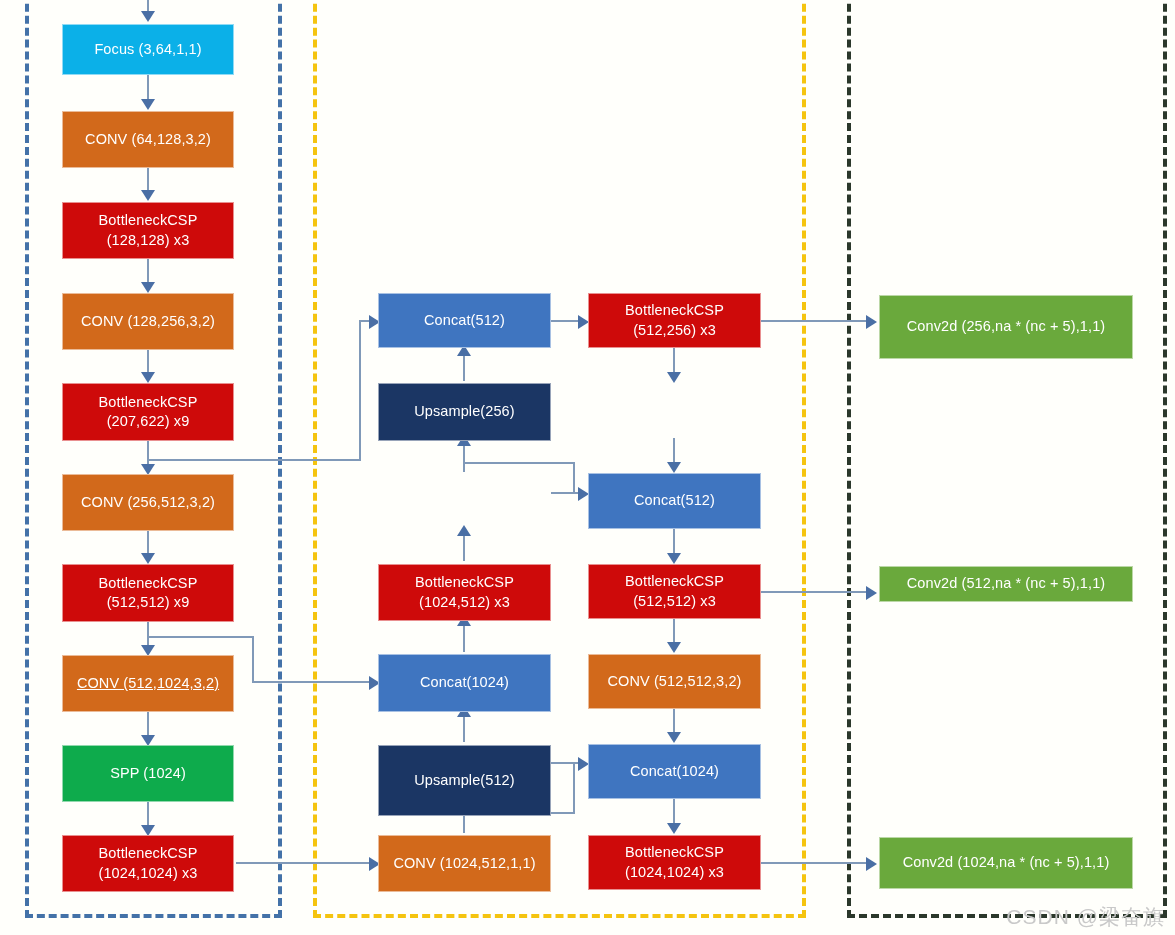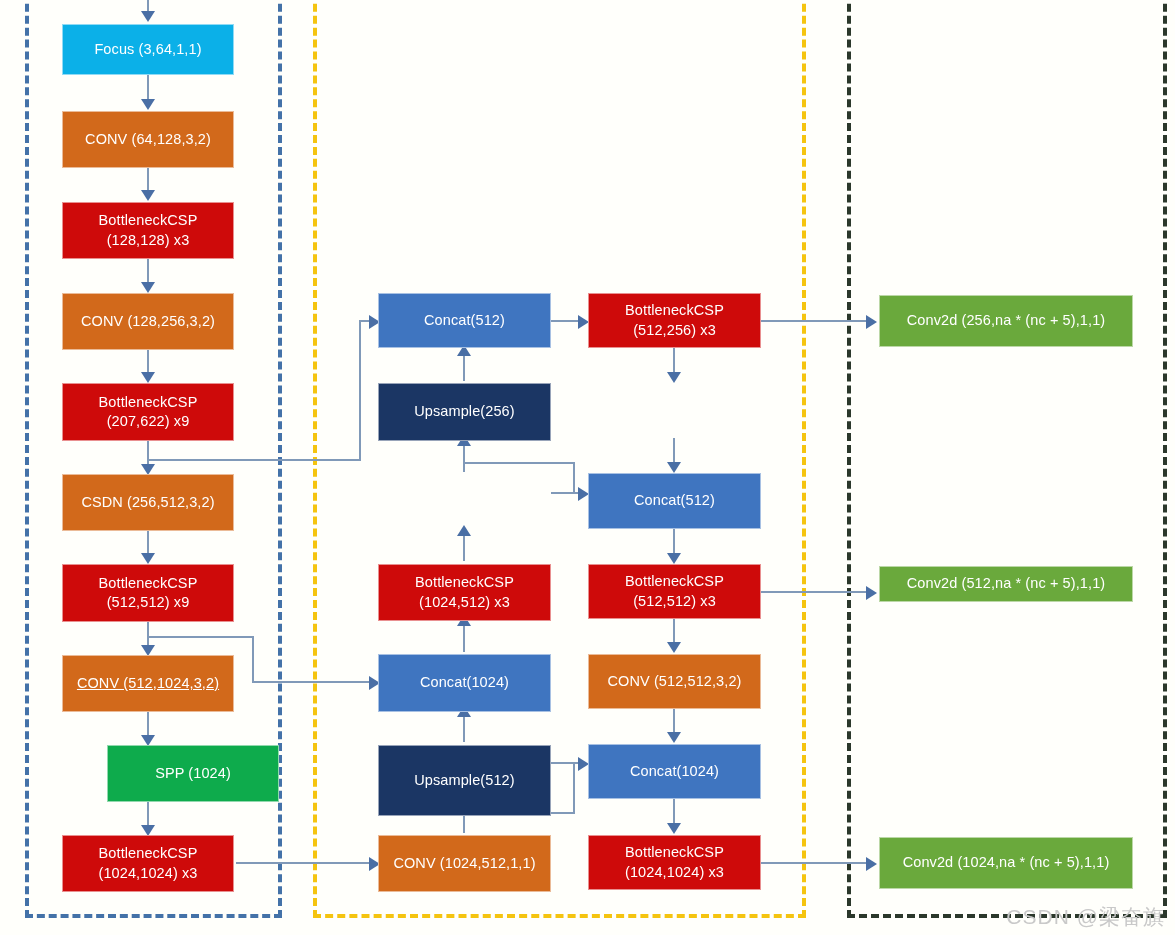--- a/index.html
+++ b/index.html
@@ -170,33 +170,33 @@
   <div class="node c-conv" style="left:62px;top:293px;width:172px;height:57px;">
     <span>CONV (128,256,3,2)</span>
   </div>
 
   <div class="node c-csp" style="left:62px;top:383px;width:172px;height:58px;flex-direction:column;">
     <span>BottleneckCSP</span>
     <span>(207,622) x9</span>
   </div>
 
   <div class="node c-conv" style="left:62px;top:474px;width:172px;height:57px;">
-    <span>CSDN (256,512,3,2)</span>
+    <span>CONV (256,512,3,2)</span>
   </div>
 
   <div class="node c-csp" style="left:62px;top:564px;width:172px;height:58px;flex-direction:column;">
     <span>BottleneckCSP</span>
     <span>(512,512) x9</span>
   </div>
 
   <div class="node c-conv" style="left:62px;top:655px;width:172px;height:57px;text-decoration:underline;">
     <span>CONV (512,1024,3,2)</span>
   </div>
 
-  <div class="node c-spp" style="left:62px;top:745px;width:172px;height:57px;margin-left:45px;">
+  <div class="node c-spp" style="left:62px;top:745px;width:172px;height:57px;">
     <span>SPP (1024)</span>
   </div>
 
   <div class="node c-csp" style="left:62px;top:835px;width:172px;height:57px;flex-direction:column;">
     <span>BottleneckCSP</span>
     <span>(1024,1024) x3</span>
   </div>
 
   <div class="node c-concat" style="left:378px;top:293px;width:173px;height:55px;">
     <span>Concat(512)</span>
@@ -245,21 +245,21 @@
 
   <div class="node c-concat" style="left:588px;top:744px;width:173px;height:55px;">
     <span>Concat(1024)</span>
   </div>
 
   <div class="node c-csp" style="left:588px;top:835px;width:173px;height:55px;flex-direction:column;">
     <span>BottleneckCSP</span>
     <span>(1024,1024) x3</span>
   </div>
 
-  <div class="node c-out" style="left:879px;top:295px;width:254px;height:52px;justify-content:center;">
+  <div class="node c-out" style="left:879px;top:295px;width:254px;height:64px;justify-content:center;">
     <span>Conv2d (256,na * (nc + 5),1,1)</span>
   </div>
 
   <div class="node c-out" style="left:879px;top:566px;width:254px;height:36px;">
     <span>Conv2d (512,na * (nc + 5),1,1)</span>
   </div>
 
   <div class="node c-out" style="left:879px;top:837px;width:254px;height:52px;">
     <span>Conv2d (1024,na * (nc + 5),1,1)</span>
   </div>

